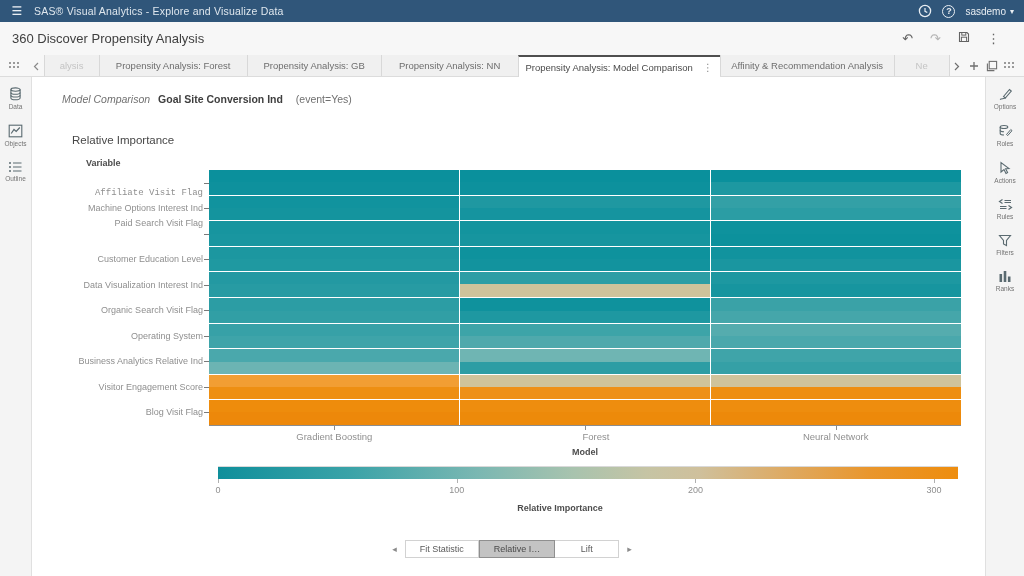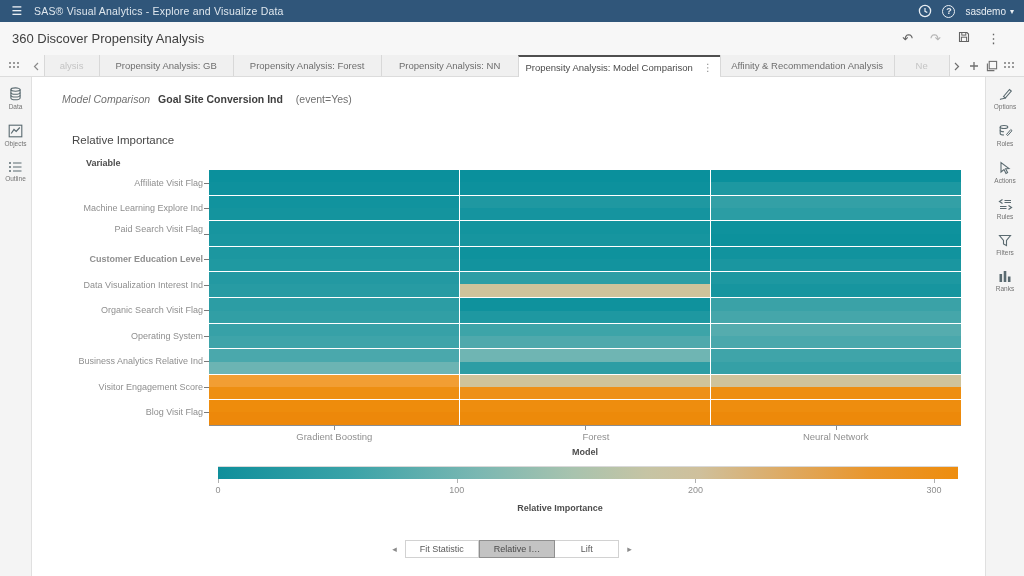--- a/index.html
+++ b/index.html
@@ -143,25 +143,25 @@
     <div class="grip"></div>
     <div class="tab-scroll">
       <svg width="6" height="9" viewBox="0 0 6 9">
           <path d="M5 1 L1.5 4.5 L5 8" fill="none" stroke="#8a8a8a" stroke-width="1.2"></path>
         </svg>
     </div>
     <div id="tabs" style="display:flex; align-items:flex-end;">
         <div class="tab clipped" style="width: 54px;">
           <span>alysis</span>
         </div>
+        <div class="tab" style="width: 148px;">
+          <span>Propensity Analysis: Forest</span>
+        </div>
         <div class="tab" style="width: 134px;">
           <span>Propensity Analysis: GB</span>
-        </div>
-        <div class="tab" style="width: 148px;">
-          <span>Propensity Analysis: Forest</span>
         </div>
         <div class="tab" style="width: 137px;">
           <span>Propensity Analysis: NN</span>
         </div>
         <div class="tab active" style="width: 202px;">
           <span>Propensity Analysis: Model Comparison</span>
           <span class="tabmenu">⋮</span>
         </div>
         <div class="tab" style="width: 174px; justify-content: center;">
           <span>Affinity &amp; Recommendation Analysis</span>
@@ -335,27 +335,27 @@
         <div class="hm-cell" title="Visitor Engagement Score × Forest ≈ 230" style="background: linear-gradient(rgb(207, 195, 155) 0px, rgb(207, 195, 155) 50%, rgb(238, 144, 24) 50%, rgb(238, 144, 24) 100%);"></div>
         <div class="hm-cell" title="Visitor Engagement Score × Neural Network ≈ 235" style="background: linear-gradient(rgb(207, 195, 155) 0px, rgb(207, 195, 155) 50%, rgb(238, 142, 16) 50%, rgb(238, 142, 16) 100%);"></div>
       </div>
       <div class="hm-row">
         <div class="hm-cell" title="Blog Visit Flag × Gradient Boosting ≈ 310" style="background: linear-gradient(rgb(238, 140, 12) 0px, rgb(238, 140, 12) 50%, rgb(237, 136, 10) 50%, rgb(237, 136, 10) 100%);"></div>
         <div class="hm-cell" title="Blog Visit Flag × Forest ≈ 305" style="background: linear-gradient(rgb(238, 141, 14) 0px, rgb(238, 141, 14) 50%, rgb(237, 138, 10) 50%, rgb(237, 138, 10) 100%);"></div>
         <div class="hm-cell" title="Blog Visit Flag × Neural Network ≈ 305" style="background: linear-gradient(rgb(238, 141, 14) 0px, rgb(238, 141, 14) 50%, rgb(237, 137, 10) 50%, rgb(237, 137, 10) 100%);"></div>
       </div>
     </div>
   <div id="yAxis">
-      <div class="ylab" style="top: 177px;">Affiliate Visit Flag</div>
+      <div class="ylab" style="top: 187px; font-family: Liberation Mono, monospace;">Affiliate Visit Flag</div>
       <div class="ytick" style="top: 182.75px;"></div>
-      <div class="ylab" style="top: 202.25px;">Machine Learning Explore Ind</div>
+      <div class="ylab" style="top: 202.25px;">Machine Options Interest Ind</div>
       <div class="ytick" style="top: 208.25px;"></div>
-      <div class="ylab" style="top: 223px;">Paid Search Visit Flag</div>
+      <div class="ylab" style="top: 217px;">Paid Search Visit Flag</div>
       <div class="ytick" style="top: 233.75px;"></div>
-      <div class="ylab" style="top: 253.25px; font-weight: bold;">Customer Education Level</div>
+      <div class="ylab" style="top: 253.25px;">Customer Education Level</div>
       <div class="ytick" style="top: 259.25px;"></div>
       <div class="ylab" style="top: 278.75px;">Data Visualization Interest Ind</div>
       <div class="ytick" style="top: 284.75px;"></div>
       <div class="ylab" style="top: 304.25px;">Organic Search Visit Flag</div>
       <div class="ytick" style="top: 310.25px;"></div>
       <div class="ylab" style="top: 329.75px;">Operating System</div>
       <div class="ytick" style="top: 335.75px;"></div>
       <div class="ylab" style="top: 355.25px;">Business Analytics Relative Ind</div>
       <div class="ytick" style="top: 361.25px;"></div>
       <div class="ylab" style="top: 380.75px;">Visitor Engagement Score</div>

